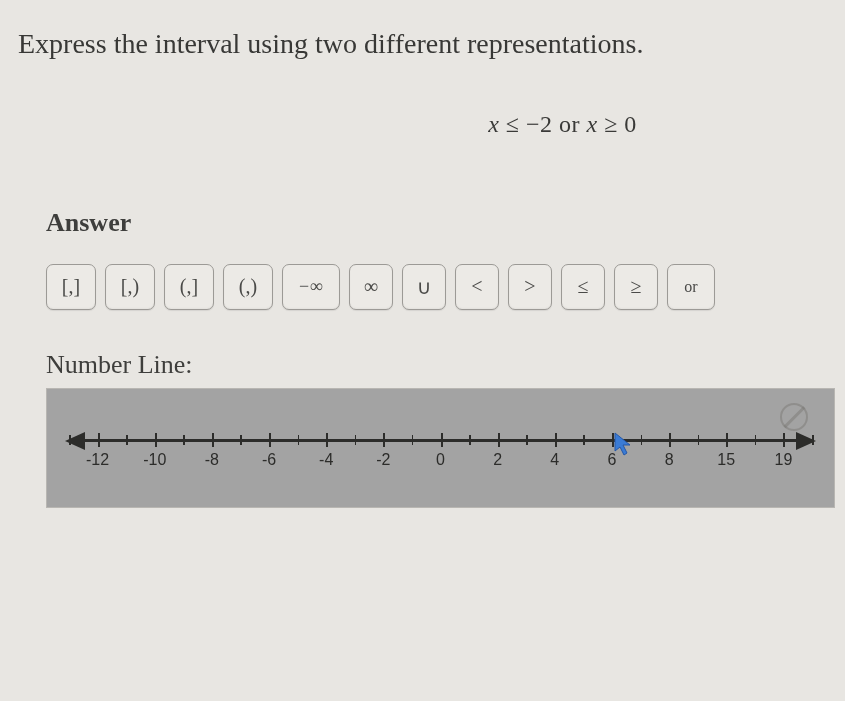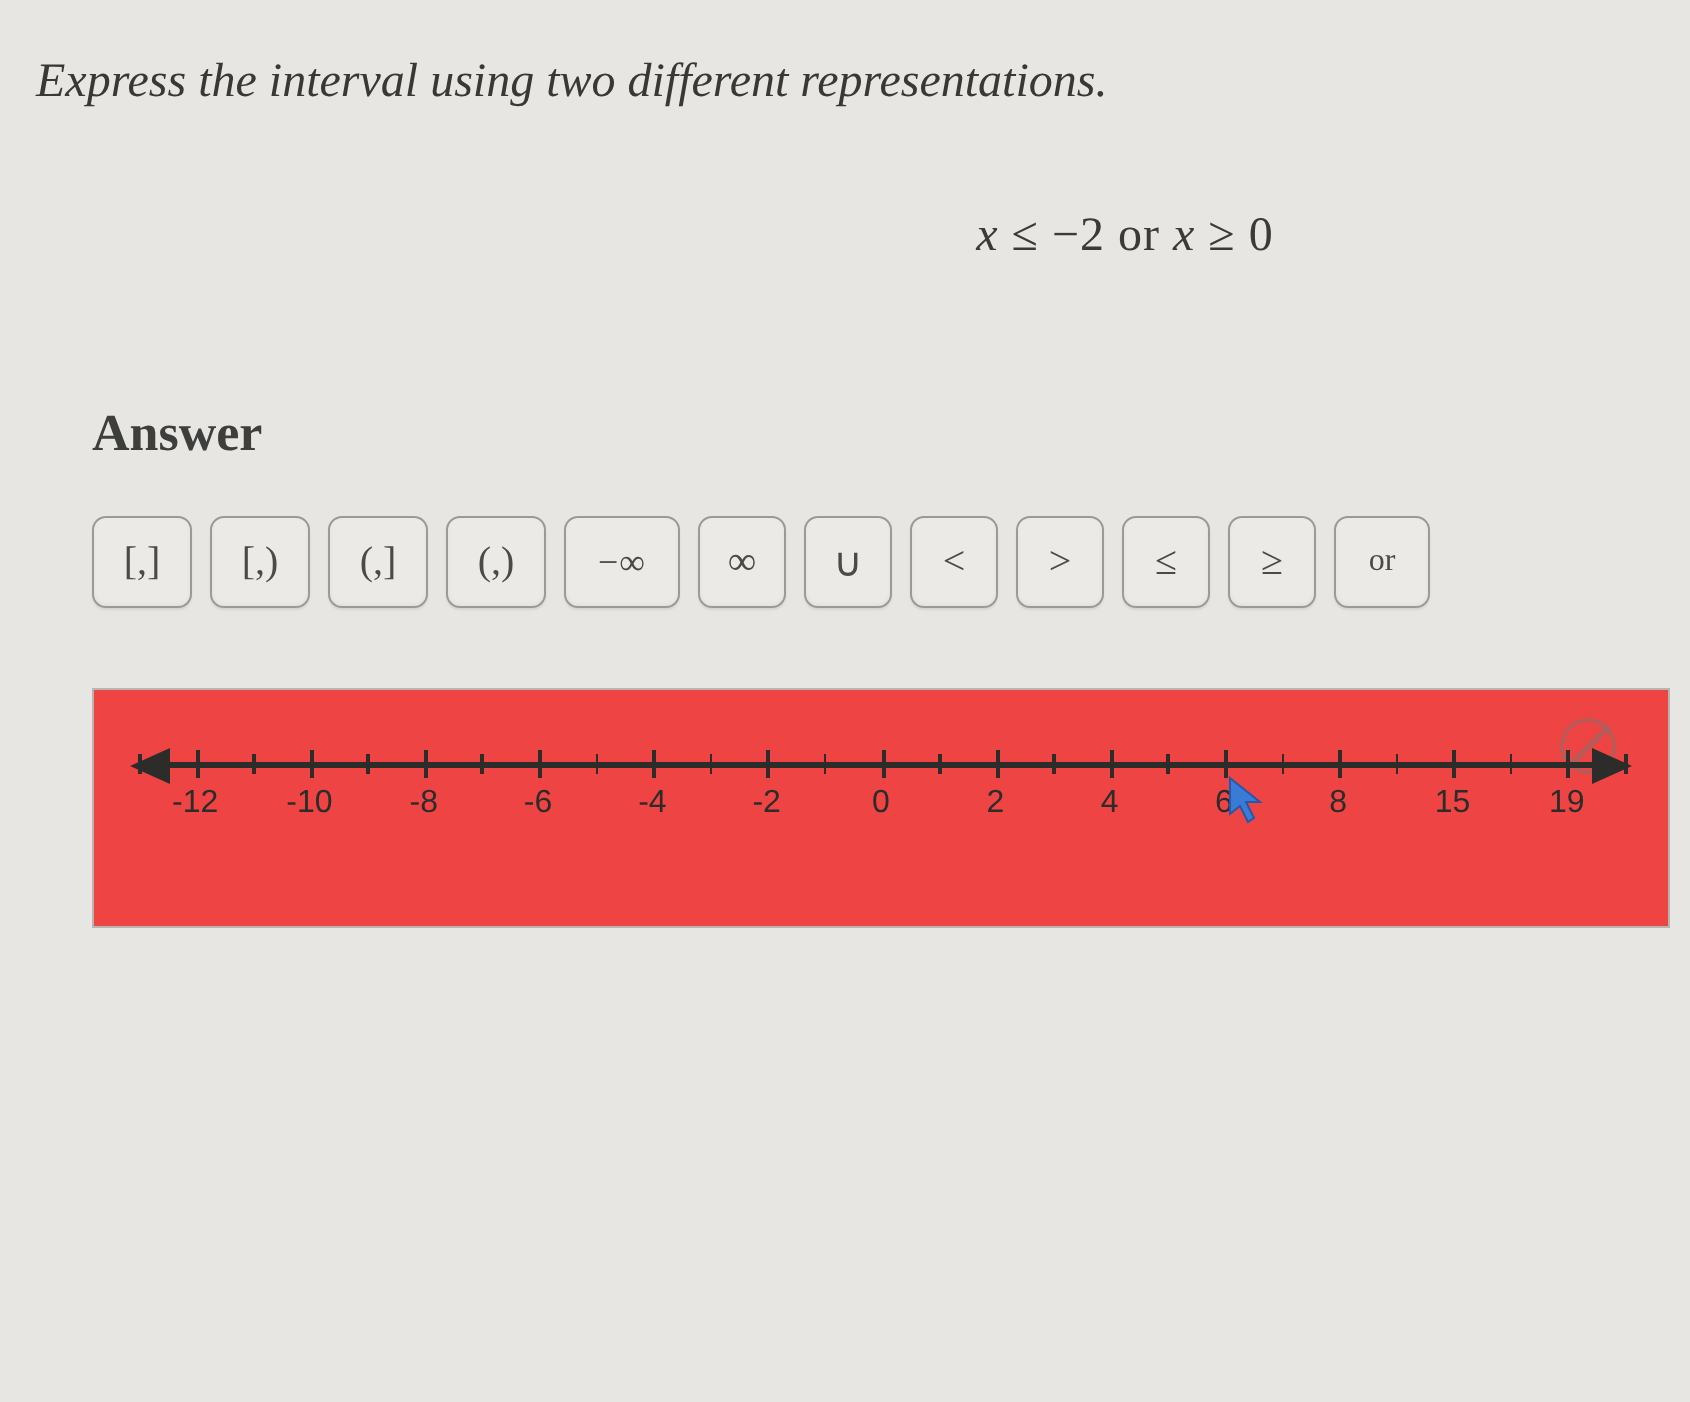--- a/index.html
+++ b/index.html
@@ -7,25 +7,24 @@
       width: 845px;
       height: 701px;
       background: #e8e6e2;
       font-family: Georgia, 'Times New Roman', serif;
       color: #3a3a38;
       padding: 25px 18px 0 18px;
       position: relative;
       overflow: hidden;
     }
     .question {
-      font-size: 24px;
+      font-size: 28px;
       line-height: 1.35;
       color: #383836;
       margin-bottom: 48px;
-      font-style: italic;
     }
     .expression {
       text-align: center;
       font-size: 24px;
       font-family: 'Times New Roman', serif;
       font-style: italic;
       margin-bottom: 70px;
       padding-left: 280px;
       letter-spacing: 0.5px;
     }
@@ -88,22 +87,22 @@
       width: 2px;
       height: 32px;
       background: #3a3a38;
       position: absolute;
       left: 16px;
       top: 10px;
     }
     .numline-container {
       margin-top: 8px;
       border: 1.5px solid #b8b6b2;
-      background: #ef4444;
-      padding: 28px 22px 0 22px;
+      background: #a3a3a3;
+      padding: 42px 22px 0 22px;
       height: 120px;
       position: relative;
       margin-right: -8px;
     }
     .numline {
       position: relative;
       height: 40px;
     }
     .axis {
       position: absolute;
@@ -191,20 +190,21 @@
     <div class="sym-btn narrow">∞</div>
     <div class="sym-btn narrow">∪</div>
     <div class="sym-btn narrow">&lt;</div>
     <div class="sym-btn narrow">&gt;</div>
     <div class="sym-btn narrow">≤</div>
     <div class="sym-btn narrow">≥</div>
     <div class="sym-btn or-btn">or</div>
   </div>
 
 
+  <div class="row-label">Number Line:</div>
 
   <div class="numline-container">
     <div class="no-symbol"></div>
     <div class="numline" id="numline">
       <div class="axis"></div>
       <div class="arrow-left"></div>
       <div class="arrow-right"></div>
     <div class="tick minor" style="left: 0%;"></div>
         <div class="tick" style="left: 3.84615%;"></div>
         <div class="tick-label" style="left: 3.84615%;">-12</div>

